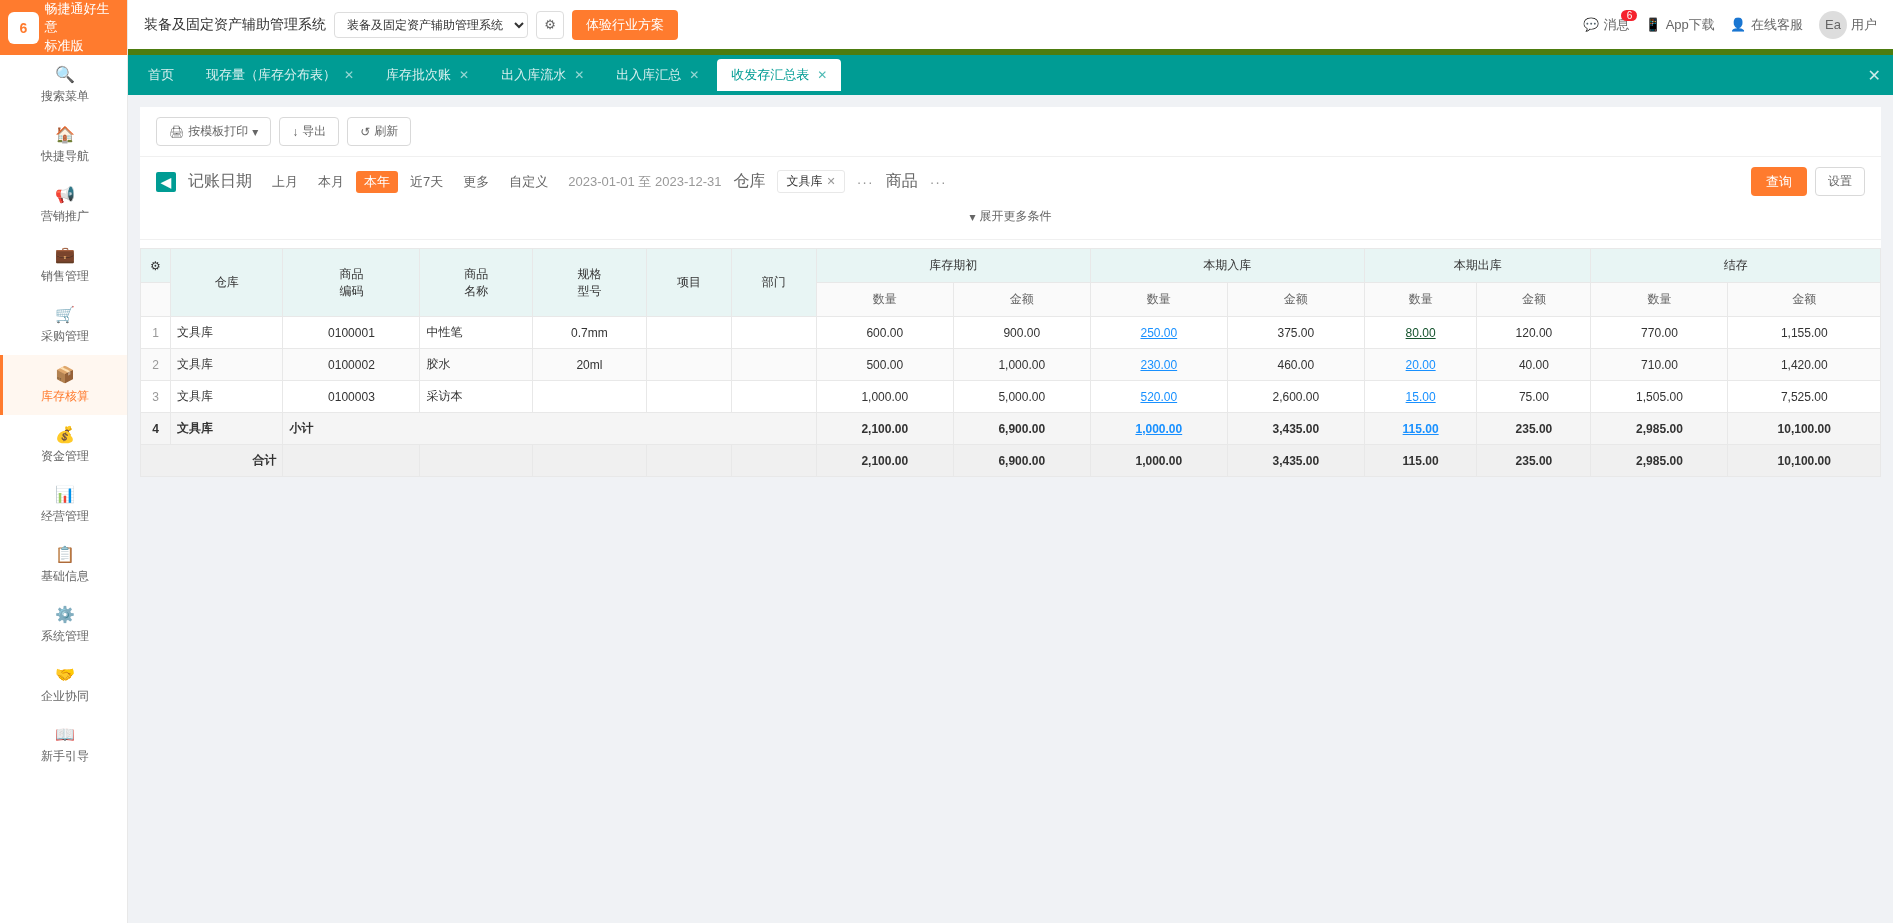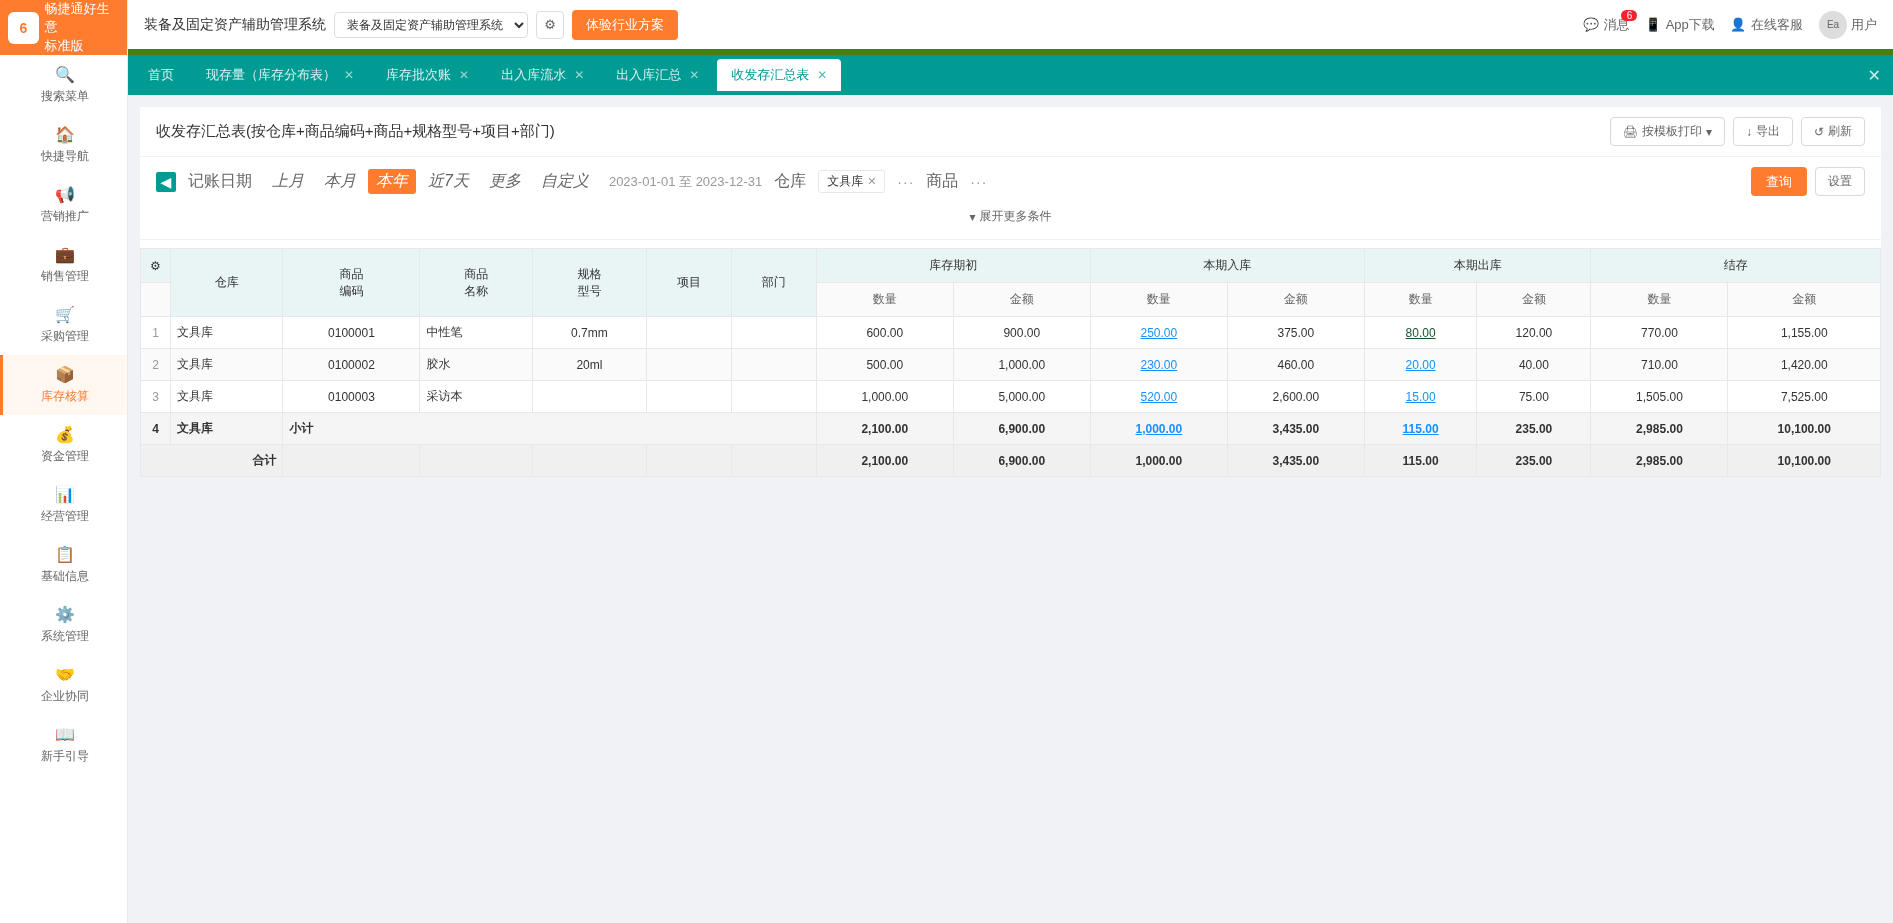--- a/index.html
+++ b/index.html
@@ -21,21 +21,21 @@
     
     .top-header { background: #fff; height: 55px; display: flex; align-items: center; justify-content: space-between; padding: 0 16px; border-bottom: 6px solid #4d7c0f; flex-shrink: 0; }
     .top-header-left { display: flex; align-items: center; gap: 8px; }
     .app-title { font-size: 14px; color: #333; }
     .header-select { border: 1px solid #ddd; border-radius: 4px; padding: 4px 8px; font-size: 12px; color: #333; background: #fff; cursor: pointer; }
     .header-config-btn { width: 28px; height: 28px; border: 1px solid #ddd; border-radius: 4px; display: flex; align-items: center; justify-content: center; cursor: pointer; color: #666; }
     .trial-btn { background: #ff7b2e; color: #fff; border: none; border-radius: 4px; padding: 6px 14px; font-size: 13px; cursor: pointer; }
     .top-header-right { display: flex; align-items: center; gap: 16px; color: #666; font-size: 13px; }
     .top-right-item { display: flex; align-items: center; gap: 4px; cursor: pointer; position: relative; }
     .badge { background: #f5222d; color: #fff; border-radius: 10px; font-size: 10px; padding: 0 4px; position: absolute; top: -6px; right: -8px; min-width: 16px; text-align: center; }
-    .user-avatar { width: 28px; height: 28px; background: #ddd; border-radius: 50%; display: flex; align-items: center; justify-content: center; font-size: 10px; color: #666; }
+    .user-avatar { width: 28px; height: 28px; background: #ddd; border-radius: 50%; display: flex; align-items: center; justify-content: center; font-size: 13px; color: #666; }
 
     
     .tab-bar { background: #009c94; display: flex; align-items: center; height: 40px; flex-shrink: 0; padding: 0 4px; }
     .tab-item { display: flex; align-items: center; gap: 6px; padding: 0 14px; height: 32px; font-size: 13px; color: rgba(255,255,255,0.85); cursor: pointer; border-radius: 4px 4px 0 0; margin: 0 2px; justify-content: center; }
     .tab-item.active { background: #fff; color: #009c94; font-weight: 500; }
     .tab-close { font-size: 12px; color: inherit; opacity: 0.7; margin-left: 2px; }
     .tab-bar-close { margin-left: auto; color: #fff; cursor: pointer; padding: 0 8px; font-size: 16px; opacity: 0.8; }
 
     
     .page-content { flex: 1; overflow-y: auto; background: #f0f2f5; padding: 12px; }
@@ -44,21 +44,21 @@
     .card { background: #fff; border-radius: 4px; padding: 0; }
     .page-title { font-size: 15px; color: #333; font-weight: 500; }
 
     
     .filter-area { background: #fff; padding: 10px 16px; display: flex; flex-direction: column; gap: 8px; border-bottom: 1px solid #f0f0f0; }
     .filter-row { display: flex; align-items: center; gap: 12px; flex-wrap: wrap; }
     .filter-label { color: #666; font-size: 16px; white-space: nowrap; }
     .filter-tag { display: flex; align-items: center; gap: 4px; background: #fff; border: 1px solid #e8e8e8; border-radius: 3px; padding: 2px 8px; font-size: 12px; color: #333; }
     .filter-tag .close { cursor: pointer; color: #999; font-size: 11px; }
     .date-btns { display: flex; gap: 4px; align-items: center; }
-    .date-btn { padding: 2px 8px; font-size: 16px; color: #666; cursor: pointer; border-radius: 3px; font-style: italic; }
+    .date-btn { padding: 2px 8px; font-size: 13px; color: #666; cursor: pointer; border-radius: 3px; }
     .date-btn.active { background: #ff7b2e; color: #fff; border-radius: 3px; }
     .date-range { font-size: 13px; color: #999; }
     .dots-btn { color: #999; cursor: pointer; font-size: 14px; letter-spacing: 1px; }
     .expand-btn { display: flex; align-items: center; gap: 4px; color: #666; font-size: 12px; cursor: pointer; }
     .toolbar-btn { display: flex; align-items: center; gap: 4px; padding: 5px 12px; border: 1px solid #d9d9d9; border-radius: 4px; font-size: 12px; color: #666; background: #fff; cursor: pointer; }
     .query-btn { background: #ff7b2e; color: #fff; border-color: #ff7b2e; padding: 5px 15px; border-radius: 4px; font-size: 13px; cursor: pointer; border: none; }
     .setting-btn { background: #fff; color: #666; border: 1px solid #d9d9d9; padding: 5px 12px; border-radius: 4px; font-size: 12px; cursor: pointer; }
 
     
     .table-area { background: #fff; margin-top: 8px; }
@@ -203,21 +203,20 @@
         <span>收发存汇总表</span>
         <span class="tab-close">✕</span>
       </div>
       <span class="tab-bar-close">✕</span>
   </div>
 
   <div class="page-content">
 
     <div class="card">
       <div style="display:flex; align-items:center; justify-content:space-between; padding:10px 16px; background:#fff; border-bottom:1px solid #f0f0f0;">
-        <h2 class="page-title">收发存汇总表(按仓库+商品编码+商品+规格型号+项目+部门)</h2>
         <div style="display:flex; gap:8px; align-items:center;">
           <button class="toolbar-btn">
             <span>🖨</span>
             <span>按模板打印</span>
             <span>▾</span>
           </button>
           <button class="toolbar-btn">
             <span>↓</span>
             <span>导出</span>
           </button>

